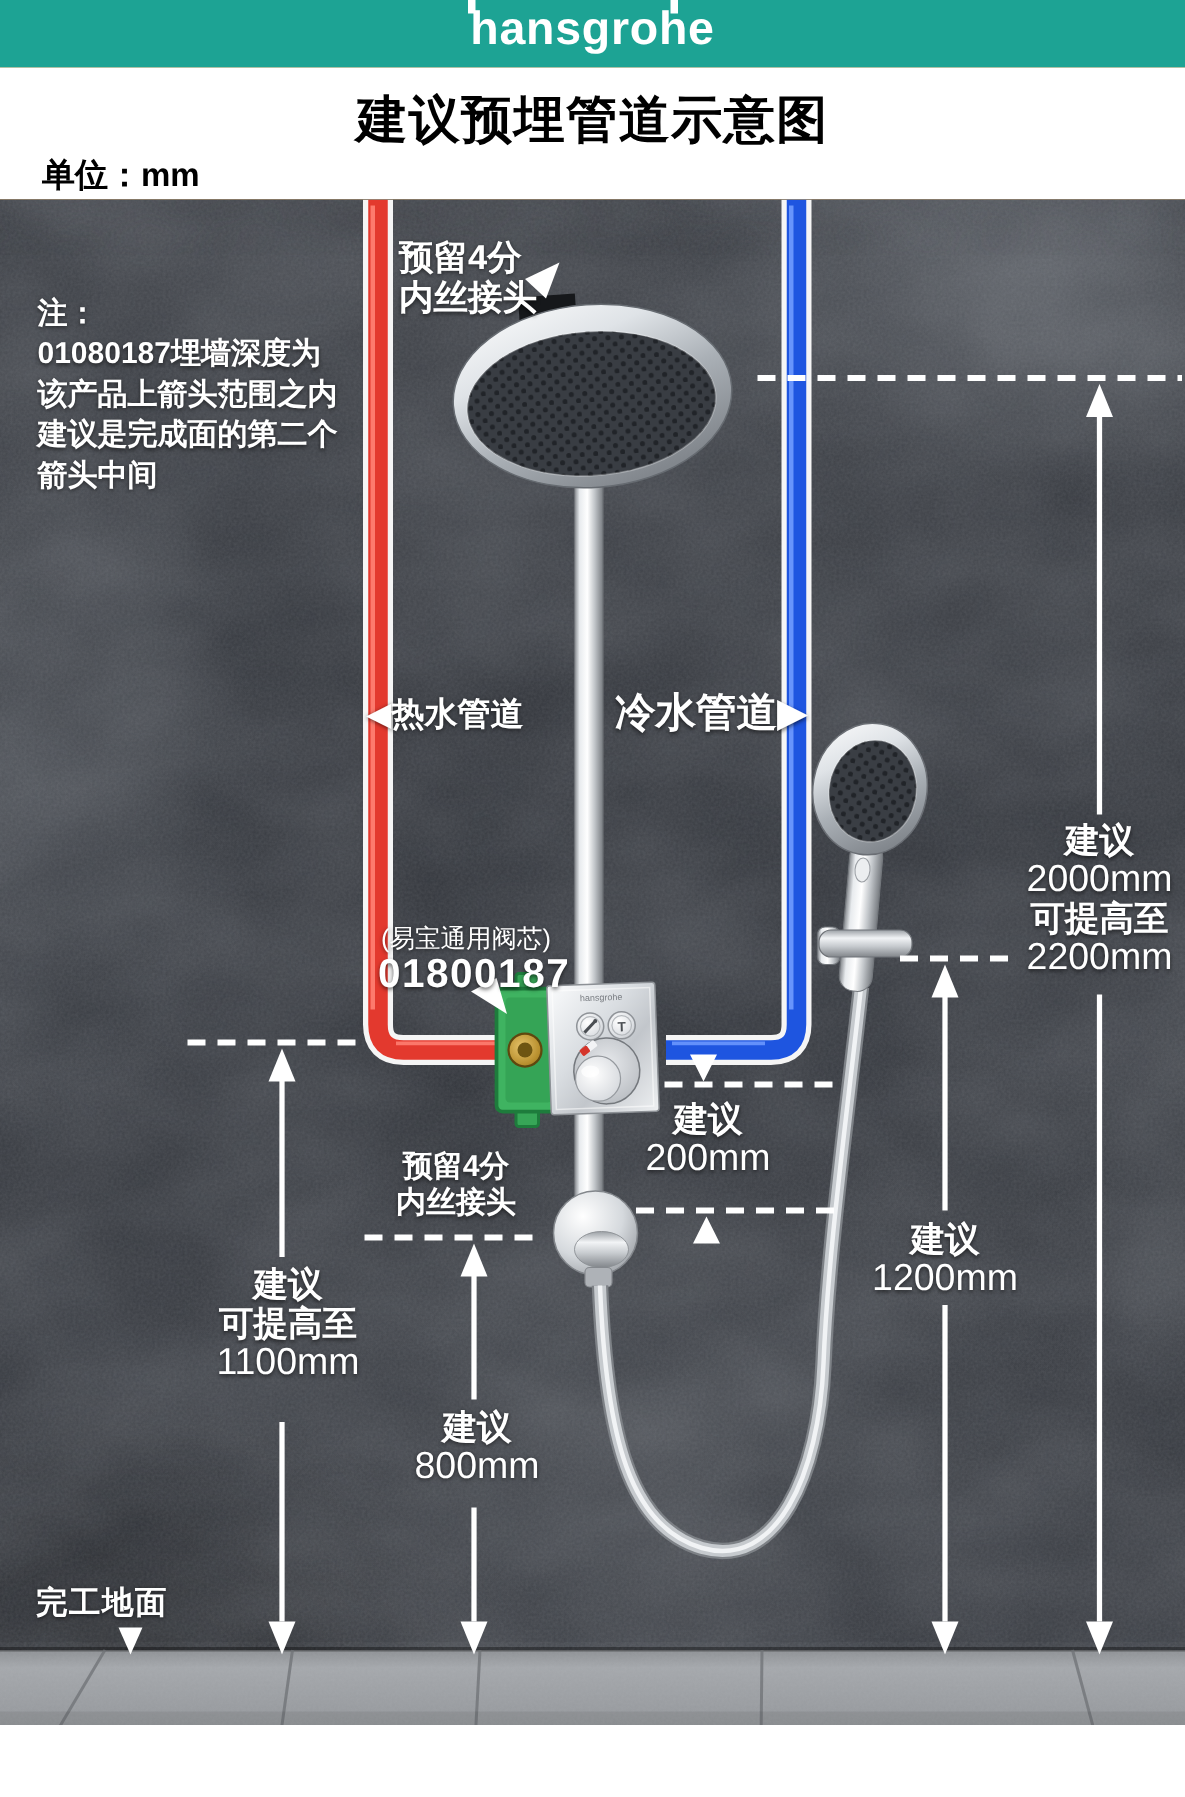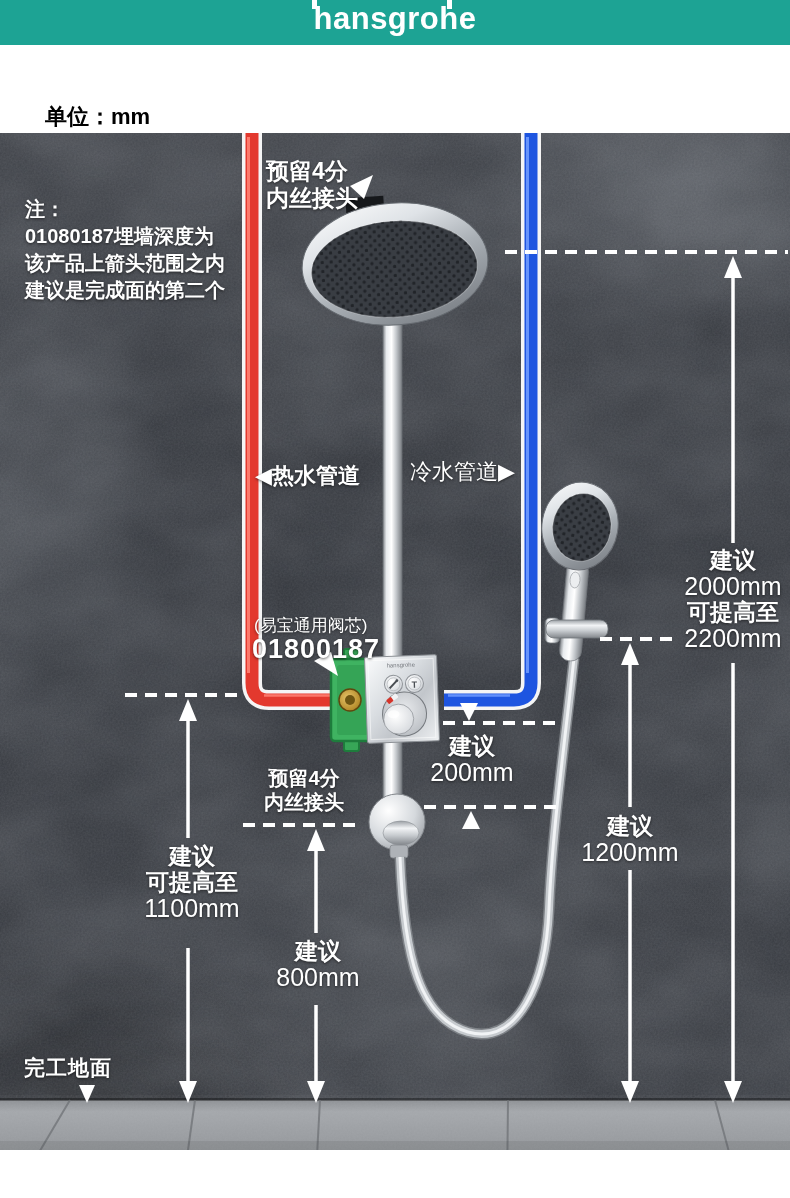--- a/index.html
+++ b/index.html
@@ -14,60 +14,61 @@
     position:absolute;left:0;top:1px;width:100%;text-align:center;
     color:#fff;font-size:31px;font-weight:bold;letter-spacing:.5px;
   }
   .tick{position:absolute;top:0;width:5px;height:9px;background:#fff;}
   
   .title-band{position:absolute;left:0;top:45px;width:790px;height:88px;background:#fff;}
   .main-title{
     position:absolute;left:0;top:12px;width:100%;margin:0;text-align:center;
     font-size:34px;font-weight:800;color:#000;letter-spacing:1px;
   }
-  .unit{position:absolute;left:28px;top:57px;font-size:22px;font-weight:bold;color:#000;margin-left:17px;}
+  .unit{position:absolute;left:28px;top:57px;font-size:22px;font-weight:bold;color:#000;}
   
   .wall{
     position:absolute;left:0;top:133px;width:790px;height:1065px;overflow:hidden;
     background:
       radial-gradient(420px 220px at 86% 5%, rgba(132,137,144,.42), transparent 62%),
       radial-gradient(520px 360px at 52% 78%, rgba(118,122,128,.26), transparent 62%),
       radial-gradient(300px 420px at 0% 36%, rgba(126,131,138,.30), transparent 60%),
       radial-gradient(420px 300px at 12% 92%, rgba(0,0,0,.38), transparent 62%),
       radial-gradient(380px 260px at 98% 60%, rgba(110,114,120,.18), transparent 60%),
       linear-gradient(180deg,#3a3d43 0%,#2d3036 42%,#34373d 100%);
   }
   .wall svg{position:absolute;left:0;top:0;}
   
   .lbl{position:absolute;color:#fff;text-shadow:0 1px 3px rgba(0,0,0,.6);}
   .cn{font-weight:bold;}
   .num{font-weight:normal;}
   .note{left:25px;top:63px;font-size:20px;font-weight:bold;line-height:27px;}
   .top-conn{left:266px;top:25px;font-size:23px;font-weight:bold;line-height:27px;}
-  .hot-lbl{left:255px;top:328px;font-size:22px;font-weight:bold;}
-  .cold-lbl{left:410px;top:324px;font-size:22px;font-weight:normal;}
+  .hot-lbl{left:244px;top:328px;font-size:22px;font-weight:bold;}
+  .cold-lbl{left:410px;top:324px;font-size:27px;font-weight:bold;}
   .valve-note{left:254px;top:481px;font-size:17px;font-weight:normal;}
   .valve-code{left:252px;top:501px;font-size:27px;font-weight:bold;letter-spacing:1px;text-align:right;}
   .m-block{text-align:center;font-size:23px;line-height:26px;}
   .m-block .num{font-size:25px;}
   .mid-conn{left:234px;top:633px;width:140px;text-align:center;font-size:20px;font-weight:bold;line-height:24px;}
   .floor-lbl{left:24px;top:921px;font-size:21px;font-weight:bold;letter-spacing:1px;}
 </style>
 </head>
 <body>
 
 <div class="page">
 
   <div class="hdr">
     <div class="tick" style="left:312px"></div>
     <div class="tick" style="left:447px"></div>
     <div class="brand">hansgrohe</div>
   </div>
 
   <div class="title-band">
+    <h1 class="main-title">建议预埋管道示意图</h1>
     <div class="unit">单位：mm</div>
   </div>
 
   <div class="wall">
 
     <svg width="790" height="1065" viewBox="0 0 790 1065">
       <defs>
         <linearGradient id="chromeV" x1="0" y1="0" x2="1" y2="0">
           <stop offset="0" stop-color="#83878c"></stop>
             <stop offset=".18" stop-color="#e8ebee"></stop>
@@ -293,20 +294,21 @@
         <rect x="311" y="1061" width="5" height="4" fill="#fff"></rect>
         <rect x="445" y="1061" width="4" height="4" fill="#fff"></rect>
       </g>
     </svg>
 
     <div class="lbl note">
       <div>注：</div>
       <div>01080187埋墙深度为</div>
       <div>该产品上箭头范围之内</div>
       <div>建议是完成面的第二个</div>
+      <div>箭头中间</div>
     </div>
 
     <div class="lbl top-conn">
       <div>预留4分</div>
       <div>内丝接头</div>
     </div>
 
     <div class="lbl hot-lbl">◀热水管道</div>
     <div class="lbl cold-lbl">冷水管道▶</div>
 

